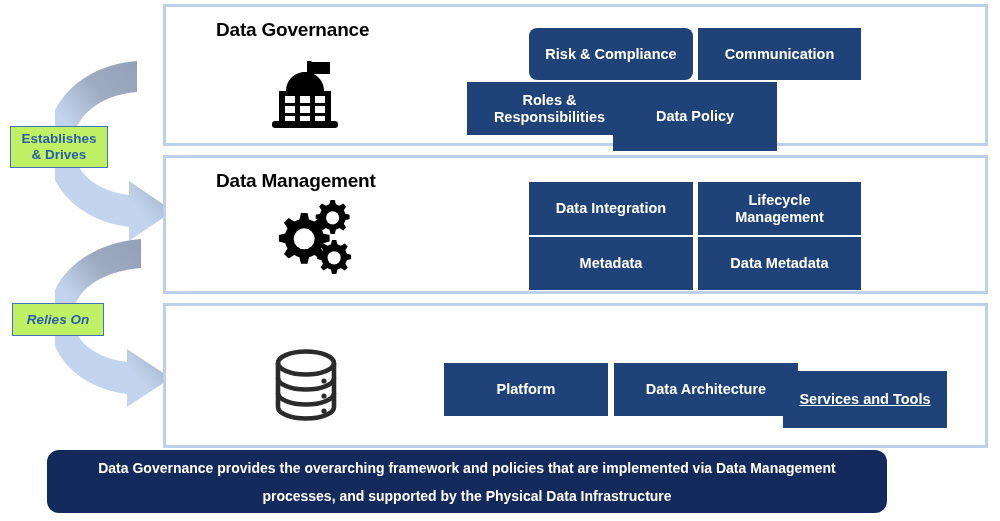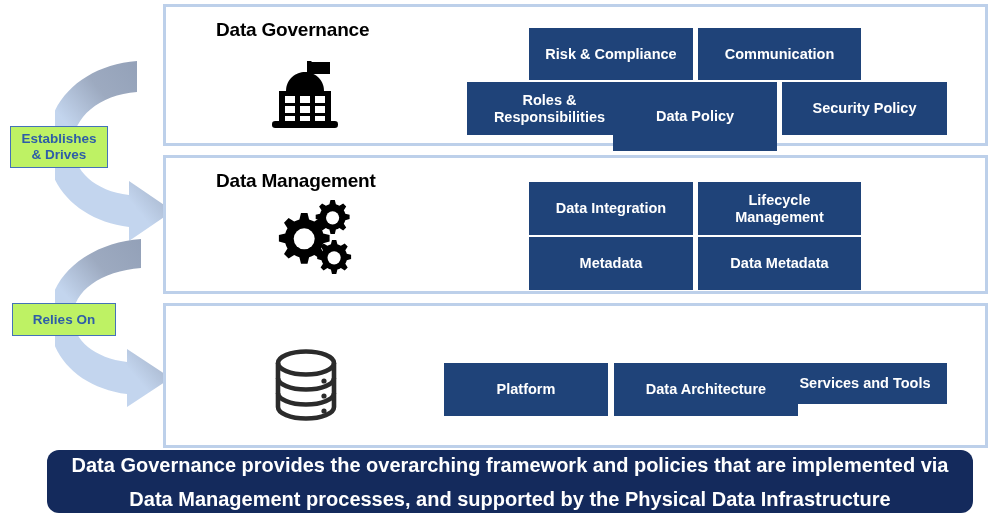--- a/index.html
+++ b/index.html
@@ -45,21 +45,21 @@
     align-items: center;
     justify-content: center;
     white-space: pre-line;
   }
   .flag-label.l1 {
     left: 10px; top: 126px;
     width: 98px; height: 42px;
   }
   .flag-label.l2 {
     left: 12px; top: 303px;
-    width: 104px; height: 33px;
+    width: 92px; height: 33px; font-style: italic;
   }
 
   
   .panel {
     position: absolute;
     box-sizing: border-box;
     background: #ffffff;
     border: 3px solid #BDD0EA;
     left: 163px;
     width: 825px;
@@ -102,29 +102,29 @@
     text-align: center;
     white-space: pre-line;
     padding: 0 6px;
   }
 
   
   .banner {
     position: absolute;
     left: 47px;
     top: 450px;
-    width: 926px;
+    width: 840px;
     height: 63px;
     box-sizing: border-box;
     background: #142A5C;
     border-radius: 12px;
     color: #ffffff;
     font-weight: bold;
-    font-size: 20px;
-    line-height: 34px;
+    font-size: 14px;
+    line-height: 28px;
     display: flex;
     align-items: center;
     justify-content: center;
     text-align: center;
     padding: 0 18px;
   }
 </style>
 </head>
 <body>
 
@@ -177,35 +177,32 @@
         <rect x="49" y="39" width="10" height="7"></rect>
         <rect x="19" y="49" width="10" height="7"></rect>
         <rect x="34" y="49" width="10" height="7"></rect>
         <rect x="49" y="49" width="10" height="7"></rect>
         <rect x="19" y="59" width="10" height="5"></rect>
         <rect x="34" y="59" width="10" height="5"></rect>
         <rect x="49" y="59" width="10" height="5"></rect>
       </g>
     </svg>
 
-    <div class="chip" style="left:363px;top:21px;width:164px;height:52px;">
+    <div class="chip" style="left:363px;top:21px;width:164px;height:52px;border-radius:8px;">
       <span>Risk &amp; Compliance</span>
     </div>
     <div class="chip" style="left:532px;top:21px;width:163px;height:52px;">
       <span>Communication</span>
     </div>
     <div class="chip" style="left:277px;top:75px;width:165px;height:53px;margin-left:24px;">
       <span>Roles &amp;
 Responsibilities</span>
     </div>
     <div class="chip" style="left:447px;top:75px;width:164px;height:69px;">
       <span>Data Policy</span>
-    </div>
-    <div class="chip" style="left:616px;top:75px;width:165px;height:53px;">
-      <span>Security Policy</span>
     </div>
   </div>
 
   <div class="panel p2">
     <div class="panel-title">Data Management</div>
 
     <svg class="panel-icon mgmt" width="88" height="82" viewBox="0 0 88 82">
       <g fill="#000">
         <path d="M35 19 l6.5 0 1.6 6.4 a20 20 0 0 1 5.2 2.2 l5.6-3.5 4.6 4.6 -3.5 5.6 a20 20 0 0 1 2.2 5.2 l6.4 1.6 0 6.5 -6.4 1.6 a20 20 0 0 1 -2.2 5.2 l3.5 5.6 -4.6 4.6 -5.6-3.5 a20 20 0 0 1 -5.2 2.2 l-1.6 6.4 -6.5 0 -1.6-6.4 a20 20 0 0 1 -5.2-2.2 l-5.6 3.5 -4.6-4.6 3.5-5.6 a20 20 0 0 1 -2.2-5.2 l-6.4-1.6 0-6.5 6.4-1.6 a20 20 0 0 1 2.2-5.2 l-3.5-5.6 4.6-4.6 5.6 3.5 a20 20 0 0 1 5.2-2.2 z"></path>
         <circle cx="38.2" cy="44.8" r="10.5" fill="#ffffff"></circle>
@@ -248,21 +245,21 @@
         <circle cx="58" cy="65" r="2.6"></circle>
       </g>
     </svg>
 
     <div class="chip" style="left:278px;top:57px;width:164px;height:53px;">
       <span>Platform</span>
     </div>
     <div class="chip" style="left:448px;top:57px;width:184px;height:53px;">
       <span>Data Architecture</span>
     </div>
-    <div class="chip" style="left:617px;top:57px;width:164px;height:41px;">
+    <div class="chip" style="left:617px;top:65px;width:164px;height:57px;text-decoration:underline;">
       <span>Services and Tools</span>
     </div>
   </div>
 
   <div class="banner">
     <span>Data Governance provides the overarching framework and policies that are implemented via Data Management processes, and supported by the Physical Data Infrastructure</span>
   </div>
 
 </div>
 

